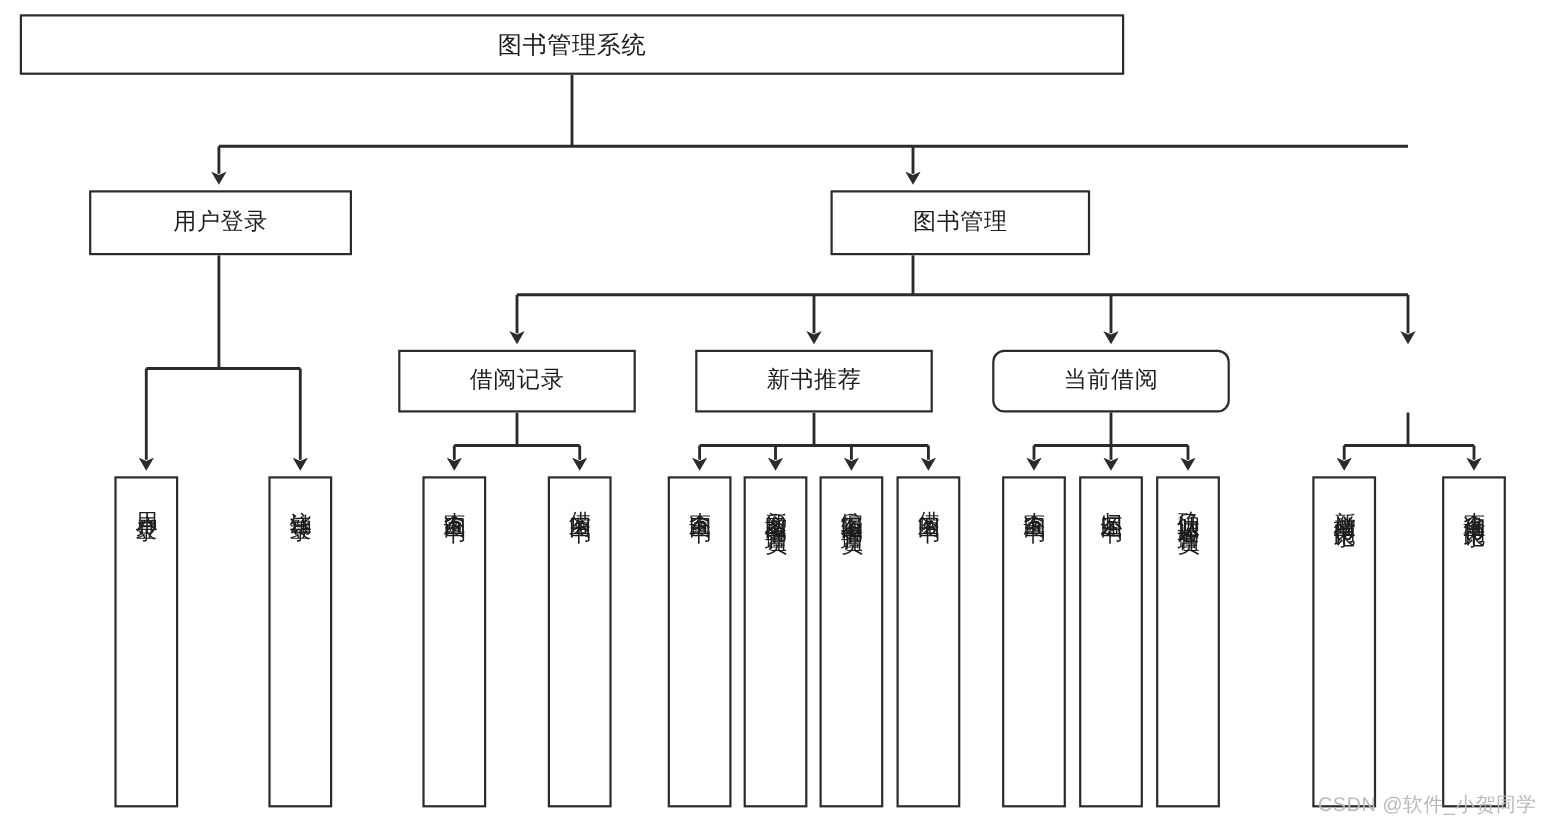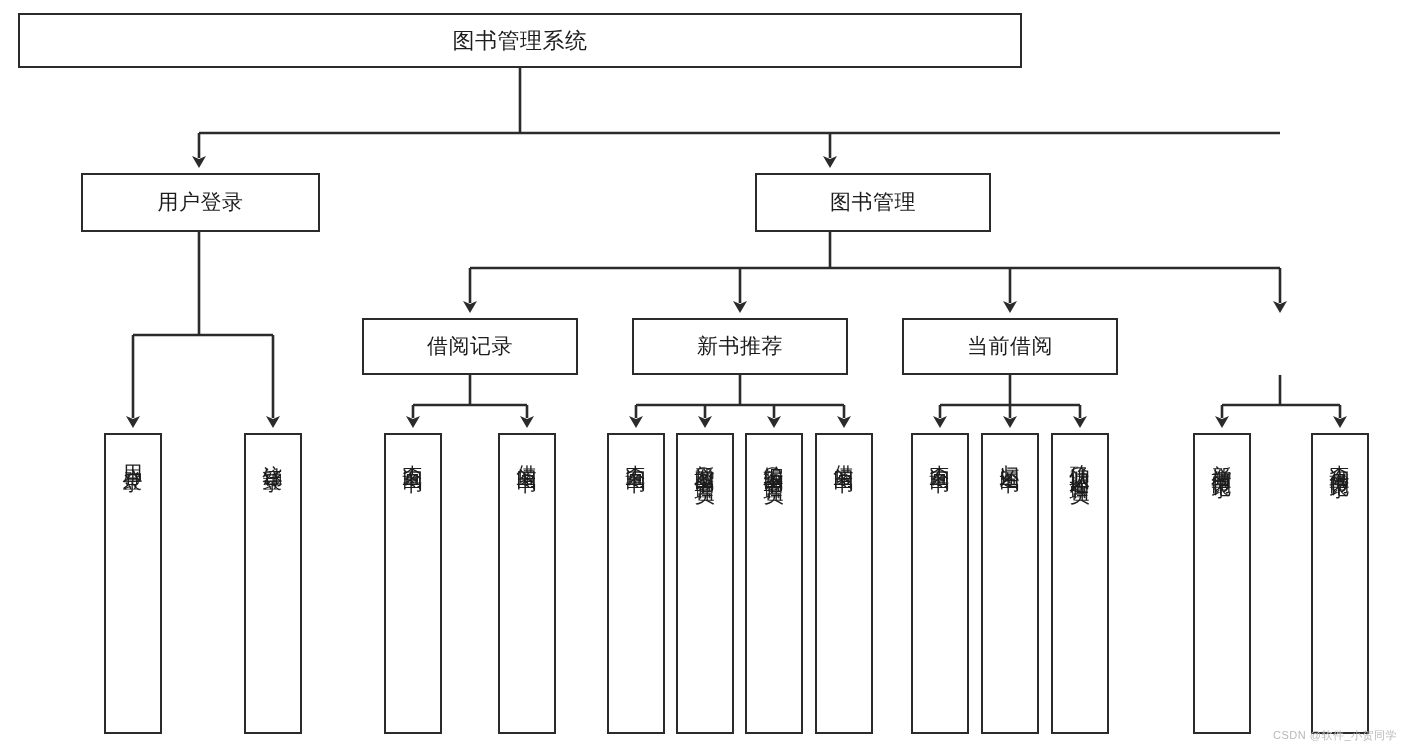--- a/index.html
+++ b/index.html
@@ -57,21 +57,21 @@
   .wire{
     stroke:#2b2b2b;
     stroke-width:2.6;
     fill:none;
   }
   .arrowfill{ fill:#2b2b2b; }
   .watermark{
     position:absolute;
     right:8px;
     bottom:4px;
-    font-size:11px;
+    font-size:18px;
     color:#b9b9b9;
     letter-spacing:0.5px;
     white-space:nowrap;
     text-align:right;
   }
 </style>
 </head>
 <body>
 
 <div id="stage">
@@ -134,21 +134,21 @@
   <div class="node h-node" style="left:712px; top:173px; width:236px; height:59px;margin-left:43px;">
     <span class="label">图书管理</span>
   </div>
 
   <div class="node h-node" style="left:362px; top:318px; width:216px; height:57px;">
     <span class="label">借阅记录</span>
   </div>
   <div class="node h-node" style="left:632px; top:318px; width:216px; height:57px;">
     <span class="label">新书推荐</span>
   </div>
-  <div class="node h-node" style="left:902px; top:318px; width:216px; height:57px;">
+  <div class="node h-node" style="left:902px; top:318px; width:216px; height:57px;border-radius:11px;">
     <span class="label">当前借阅</span>
   </div>
 
   <div class="node leaf" style="left:104px; top:433px; width:58px; height:301px;">
     <span class="label">用户登录</span>
   </div>
   <div class="node leaf" style="left:244px; top:433px; width:58px; height:301px;">
     <span class="label">注销登录</span>
   </div>
 

